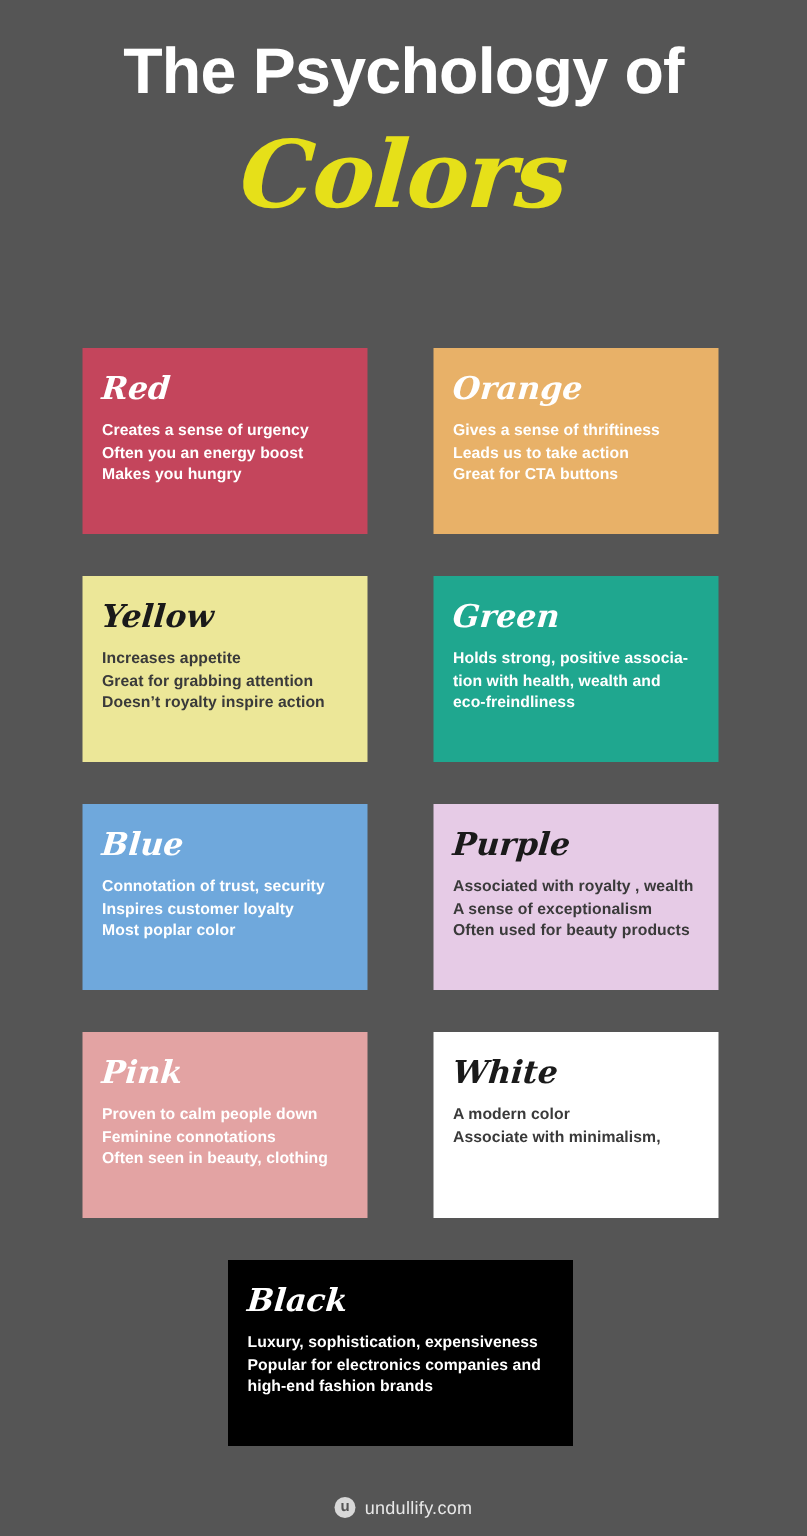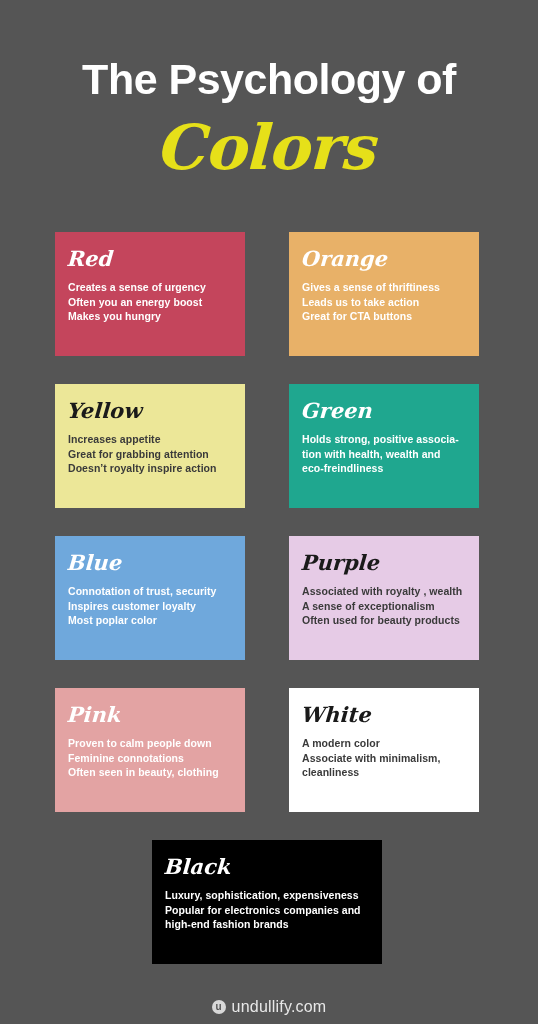--- a/index.html
+++ b/index.html
@@ -14,21 +14,20 @@
     background: #555555;
     font-family: "Liberation Sans", sans-serif;
     position: relative;
   }
 
   
   .header {
     width: 538px;
     padding-top: 22px;
     text-align: center;
-    margin-top: 31px;
   }
 
   .title-line1 {
     color: #ffffff;
     font-family: "Liberation Sans", sans-serif;
     font-size: 43px;
     font-weight: bold;
     letter-spacing: -0.5px;
     line-height: 52px;
     display: block;
@@ -128,21 +127,21 @@
     font-family: "Liberation Sans", sans-serif;
     font-size: 10px;
     font-weight: bold;
     line-height: 14px;
     text-align: center;
   }
 
   .footer-text {
     color: #e8e8e8;
     font-family: "Liberation Sans", sans-serif;
-    font-size: 16px;
+    font-size: 12px;
     letter-spacing: 0.2px;
   }
 </style>
 </head>
 <body style="background-color: rgb(85, 85, 85);">
 
 <div class="header">
   <span class="title-line1" style="color: rgb(255, 255, 255);">The Psychology of</span>
   <span class="title-line2" style="color: rgb(230, 224, 25);">Colors</span>
 </div>
@@ -221,21 +220,20 @@
         <div>Feminine connotations</div>
         <div>Often seen in beauty, clothing</div>
       </div>
     </div>
 
     <div class="card dark" style="background-color: rgb(255, 255, 255);">
       <div class="card-title">White</div>
       <div class="card-lines">
         <div>A modern color</div>
         <div>Associate with minimalism,</div>
-        <div>cleanliness</div>
       </div>
     </div>
   </div>
 
   <div class="row black-row">
 
     <div class="card card-wide light" style="background-color: rgb(0, 0, 0);">
       <div class="card-title">Black</div>
       <div class="card-lines">
         <div>Luxury, sophistication, expensiveness</div>

